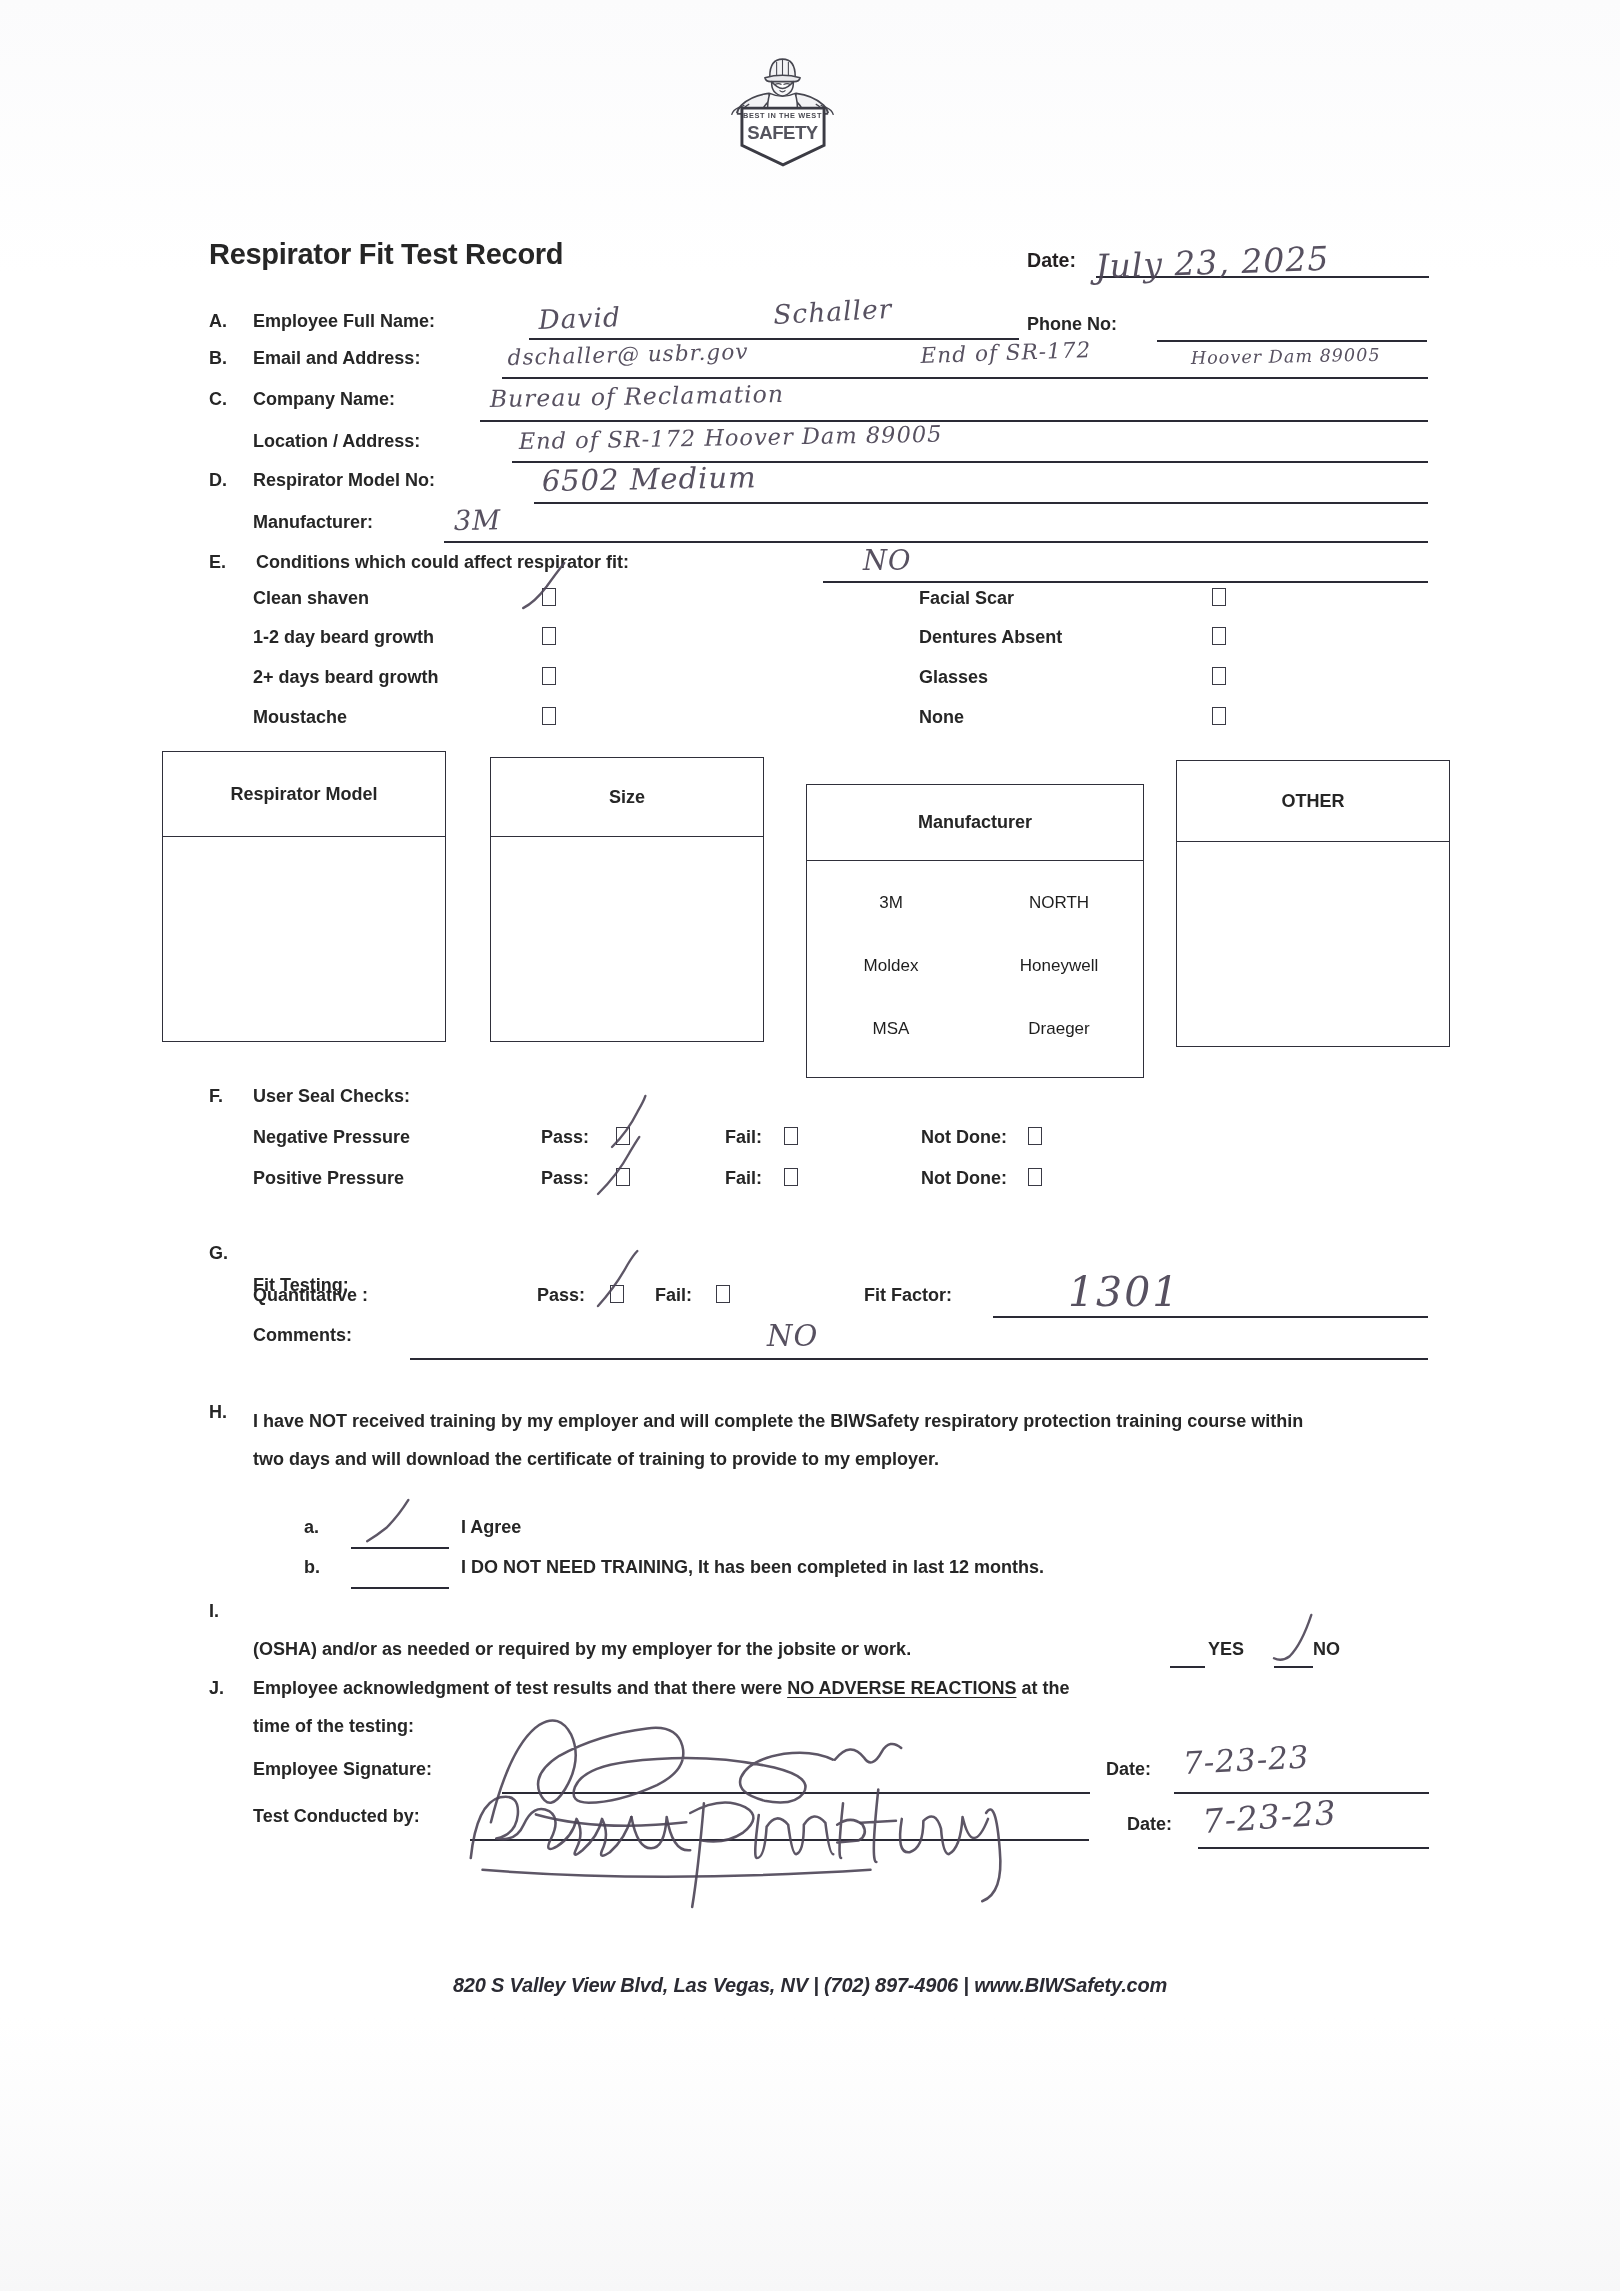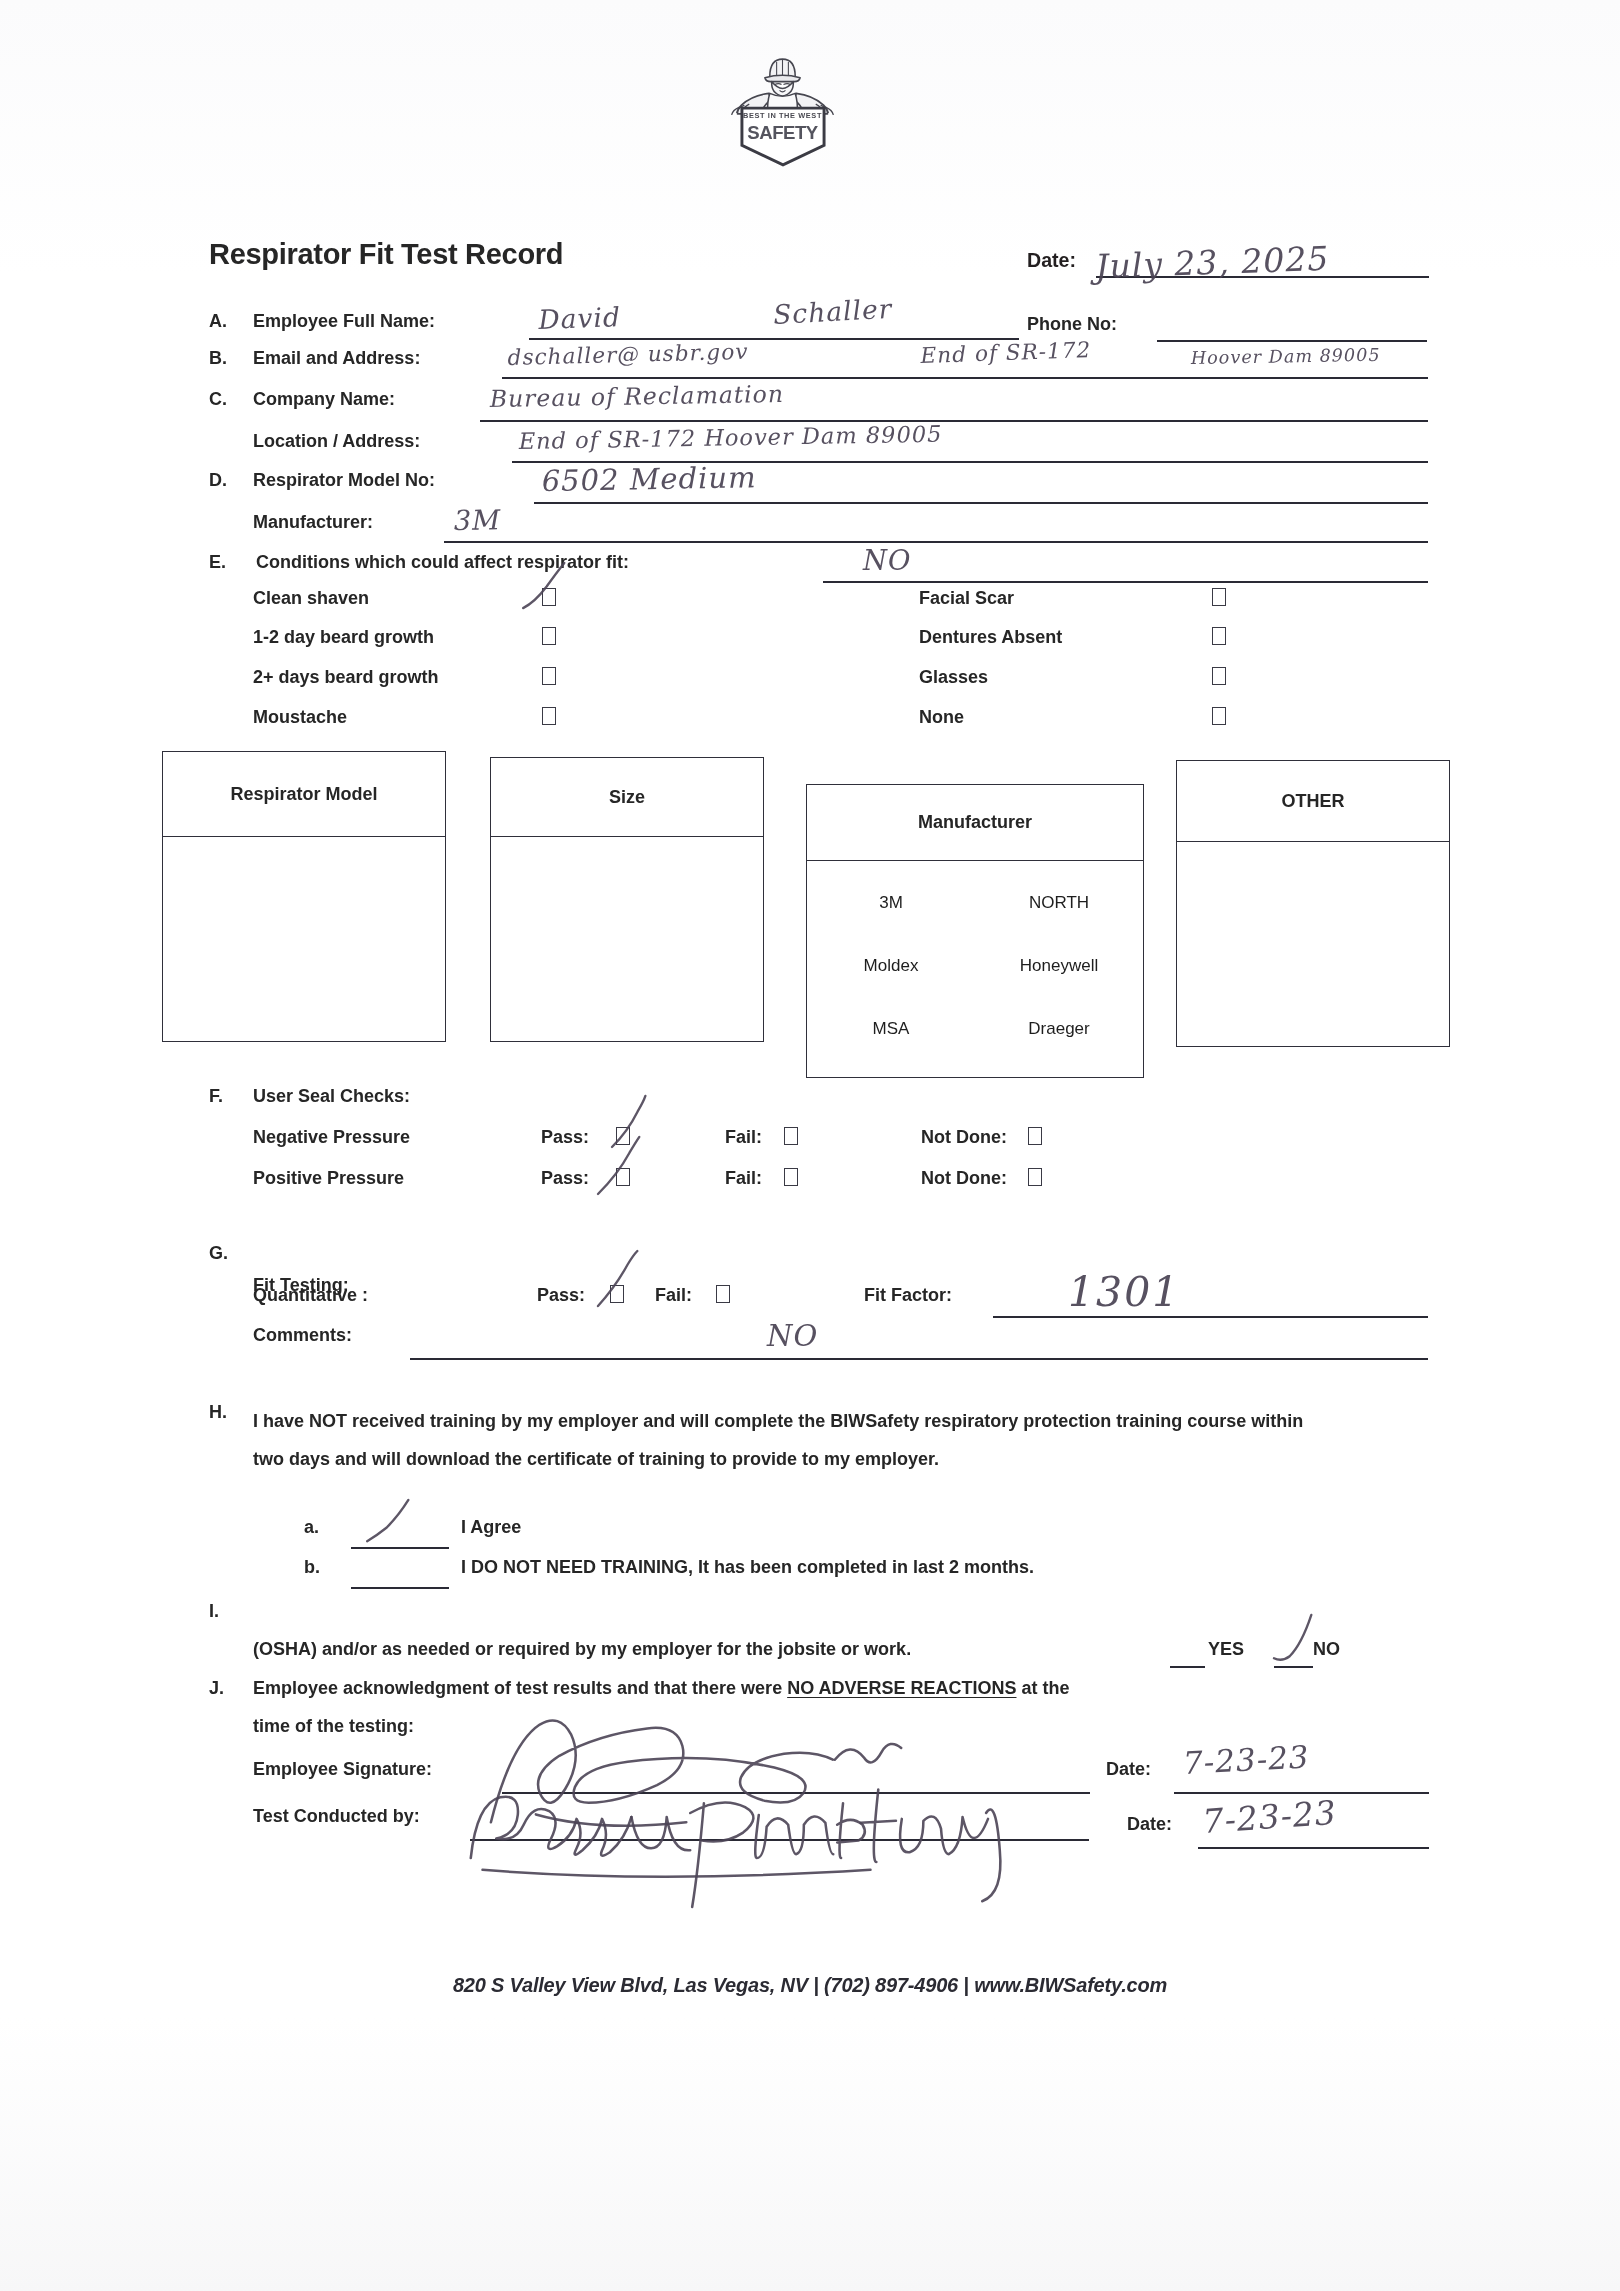--- a/index.html
+++ b/index.html
@@ -339,21 +339,21 @@
   <div class="rule" style="left:351px; top:1547px; width:98px;"></div>
   <div class="tickmark" style="left:365px; top:1498px;">
     <svg width="73" height="55" viewBox="0 0 74 56">
         <path d="M2 44 Q12 38 22 30 Q34 18 44 2"></path>
       </svg>
   </div>
   <div class="cb-label" style="left:461px; top:1517px;">I Agree</div>
 
   <div class="cb-label" style="left:304px; top:1557px;">b.</div>
   <div class="rule" style="left:351px; top:1587px; width:98px;"></div>
-  <div class="cb-label" style="left:461px; top:1557px;">I DO NOT NEED TRAINING, It has been completed in last 2 months.</div>
+  <div class="cb-label" style="left:461px; top:1557px;">I DO NOT NEED TRAINING, It has been completed in last 12 months.</div>
 
   <div class="letter" style="left:209px; top:1601px;">I.</div>
   <div class="cb-label" style="left:253px; top:1639px;">(OSHA) and/or as needed or required by my employer for the jobsite or work.</div>
   <div class="rule" style="left:1170px; top:1666px; width:35px;"></div>
   <div class="cb-label" style="left:1208px; top:1639px;">YES</div>
   <div class="rule" style="left:1274px; top:1666px; width:39px;"></div>
   <div class="cb-label" style="left:1313px; top:1639px;">NO</div>
   <div class="tickmark" style="left:1272px; top:1611px;">
     <svg width="59" height="59" viewBox="0 0 60 60">
         <path d="M2 48 Q10 52 18 46 Q30 34 40 4"></path>

